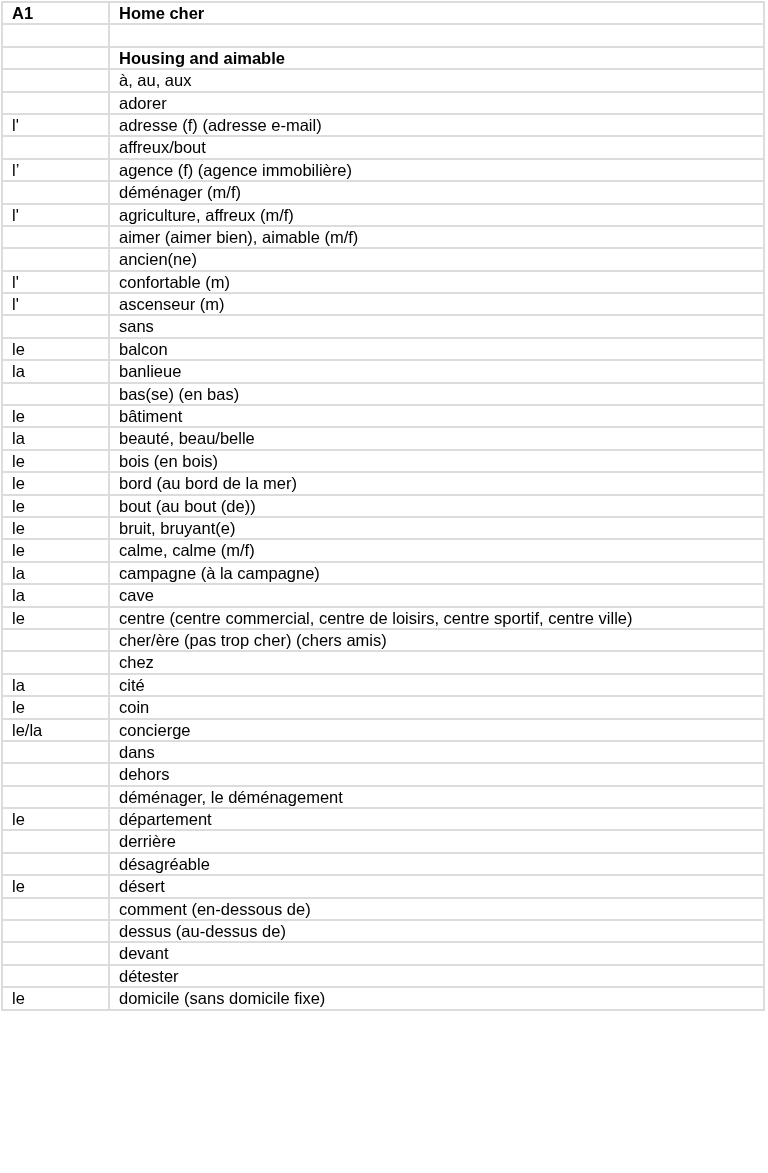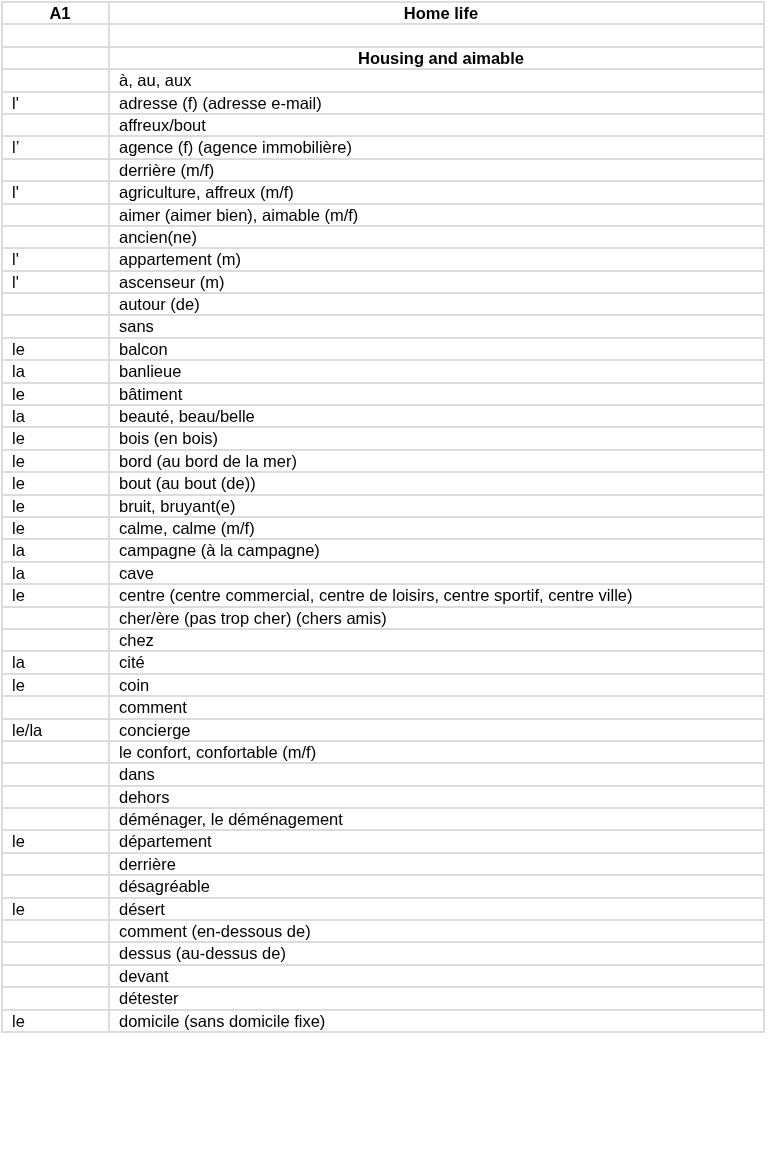--- a/index.html
+++ b/index.html
@@ -1,95 +1,99 @@
 <!DOCTYPE html>
 <html><head>
 <meta charset="utf-8">
 <style>
   html, body { margin:0; padding:0; background:#ffffff; }
   body { width:768px; height:1173px; overflow:hidden; font-family:"Liberation Sans", sans-serif; color:#000; }
   table { border-collapse:collapse; position:absolute; left:1px; top:1px; width:764px; table-layout:fixed; }
   td { border:2px solid #dcdcdc; height:20.4px; padding:0 0 0 9px; font-size:16.5px; line-height:20px; vertical-align:top; white-space:nowrap; overflow:visible; }
   td.c1 { width:96px; }
-  td.bold { font-weight:bold;text-align:center; }
+  td.bold { font-weight:bold; }
 </style>
 </head>
 <body>
 
 <table>
   <tbody id="tbody">
     <tr>
       <td class="c1 bold">A1</td>
-      <td class="bold">Home life</td>
+      <td class="bold">Home cher</td>
     </tr>
     <tr>
       <td class="c1"></td>
       <td></td>
     </tr>
     <tr>
       <td class="c1"></td>
       <td class="bold">Housing and aimable</td>
     </tr>
   <tr>
         <td class="c1"></td>
         <td>à, au, aux</td>
       </tr>
       <tr>
+        <td class="c1"></td>
+        <td>adorer</td>
+      </tr>
+      <tr>
         <td class="c1">l'</td>
         <td>adresse (f) (adresse e-mail)</td>
       </tr>
       <tr>
         <td class="c1"></td>
         <td>affreux/bout</td>
       </tr>
       <tr>
         <td class="c1">l’</td>
         <td>agence (f) (agence immobilière)</td>
       </tr>
       <tr>
         <td class="c1"></td>
-        <td>derrière (m/f)</td>
+        <td>déménager (m/f)</td>
       </tr>
       <tr>
         <td class="c1">l'</td>
         <td>agriculture, affreux (m/f)</td>
       </tr>
       <tr>
         <td class="c1"></td>
         <td>aimer (aimer bien), aimable (m/f)</td>
       </tr>
       <tr>
         <td class="c1"></td>
         <td>ancien(ne)</td>
       </tr>
       <tr>
         <td class="c1">l'</td>
-        <td>appartement (m)</td>
+        <td>confortable (m)</td>
       </tr>
       <tr>
         <td class="c1">l'</td>
         <td>ascenseur (m)</td>
       </tr>
       <tr>
         <td class="c1"></td>
-        <td>autour (de)</td>
-      </tr>
-      <tr>
-        <td class="c1"></td>
         <td>sans</td>
       </tr>
       <tr>
         <td class="c1">le</td>
         <td>balcon</td>
       </tr>
       <tr>
         <td class="c1">la</td>
         <td>banlieue</td>
       </tr>
       <tr>
+        <td class="c1"></td>
+        <td>bas(se) (en bas)</td>
+      </tr>
+      <tr>
         <td class="c1">le</td>
         <td>bâtiment</td>
       </tr>
       <tr>
         <td class="c1">la</td>
         <td>beauté, beau/belle</td>
       </tr>
       <tr>
         <td class="c1">le</td>
         <td>bois (en bois)</td>
@@ -130,32 +134,24 @@
         <td class="c1"></td>
         <td>chez</td>
       </tr>
       <tr>
         <td class="c1">la</td>
         <td>cité</td>
       </tr>
       <tr>
         <td class="c1">le</td>
         <td>coin</td>
-      </tr>
-      <tr>
-        <td class="c1"></td>
-        <td>comment</td>
       </tr>
       <tr>
         <td class="c1">le/la</td>
         <td>concierge</td>
-      </tr>
-      <tr>
-        <td class="c1"></td>
-        <td>le confort, confortable (m/f)</td>
       </tr>
       <tr>
         <td class="c1"></td>
         <td>dans</td>
       </tr>
       <tr>
         <td class="c1"></td>
         <td>dehors</td>
       </tr>
       <tr>

